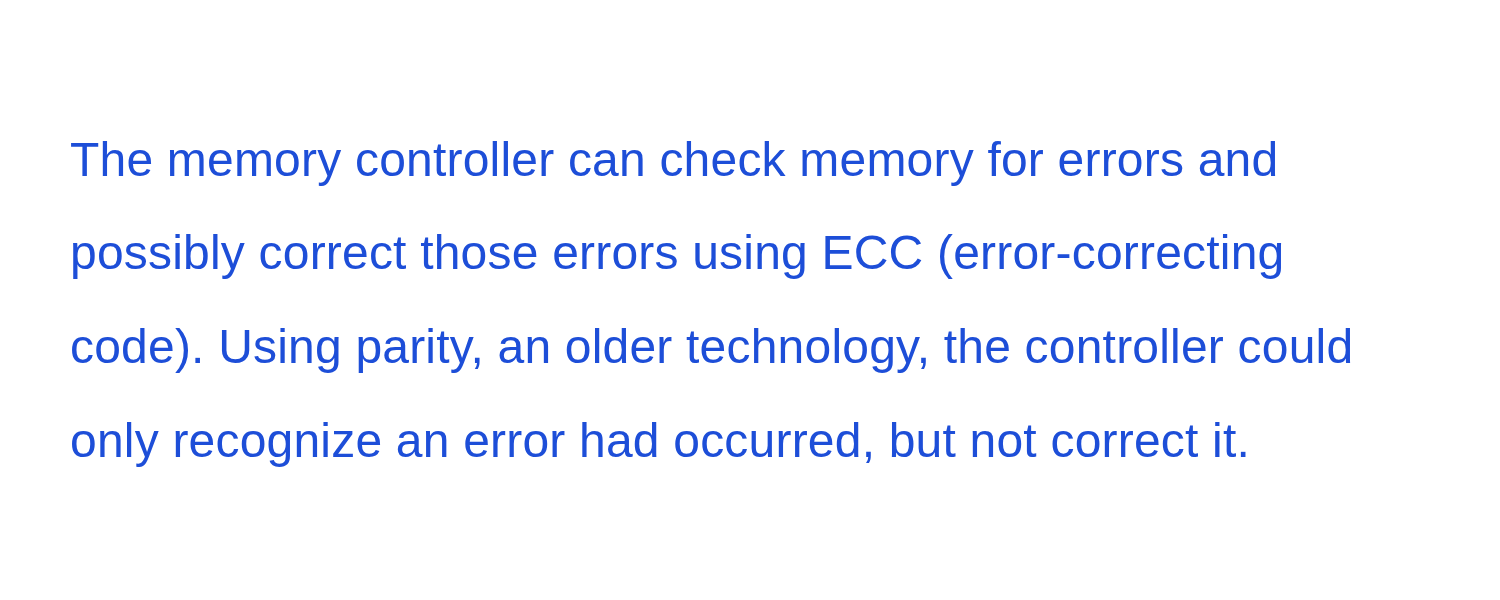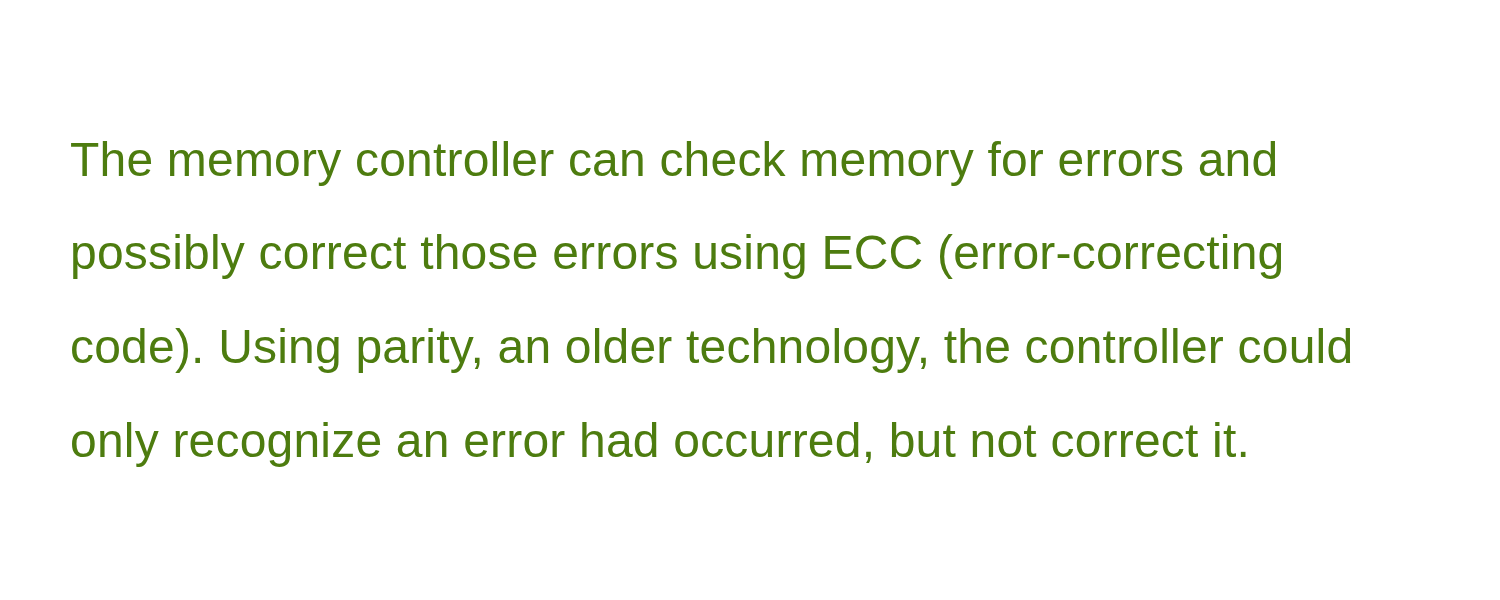--- a/index.html
+++ b/index.html
@@ -12,21 +12,21 @@
       height: 600px;
       background: #ffffff;
       font-family: -apple-system, BlinkMacSystemFont, "Segoe UI", Helvetica, Arial, sans-serif;
       display: flex;
       align-items: center;
       padding: 60px 70px;
     }
     .paragraph {
       font-size: 48px;
       line-height: 1.95;
-      color: #4d7c0f;
+      color: #1d4ed8;
       font-weight: 400;
       letter-spacing: 0.2px;
     }
   </style>
 </head>
 <body>
 
 <p class="paragraph">The memory controller can check memory for errors and possibly correct those errors using ECC (error-correcting code). Using parity, an older technology, the controller could only recognize an error had occurred, but not correct it.</p>
 
 </body></html>

